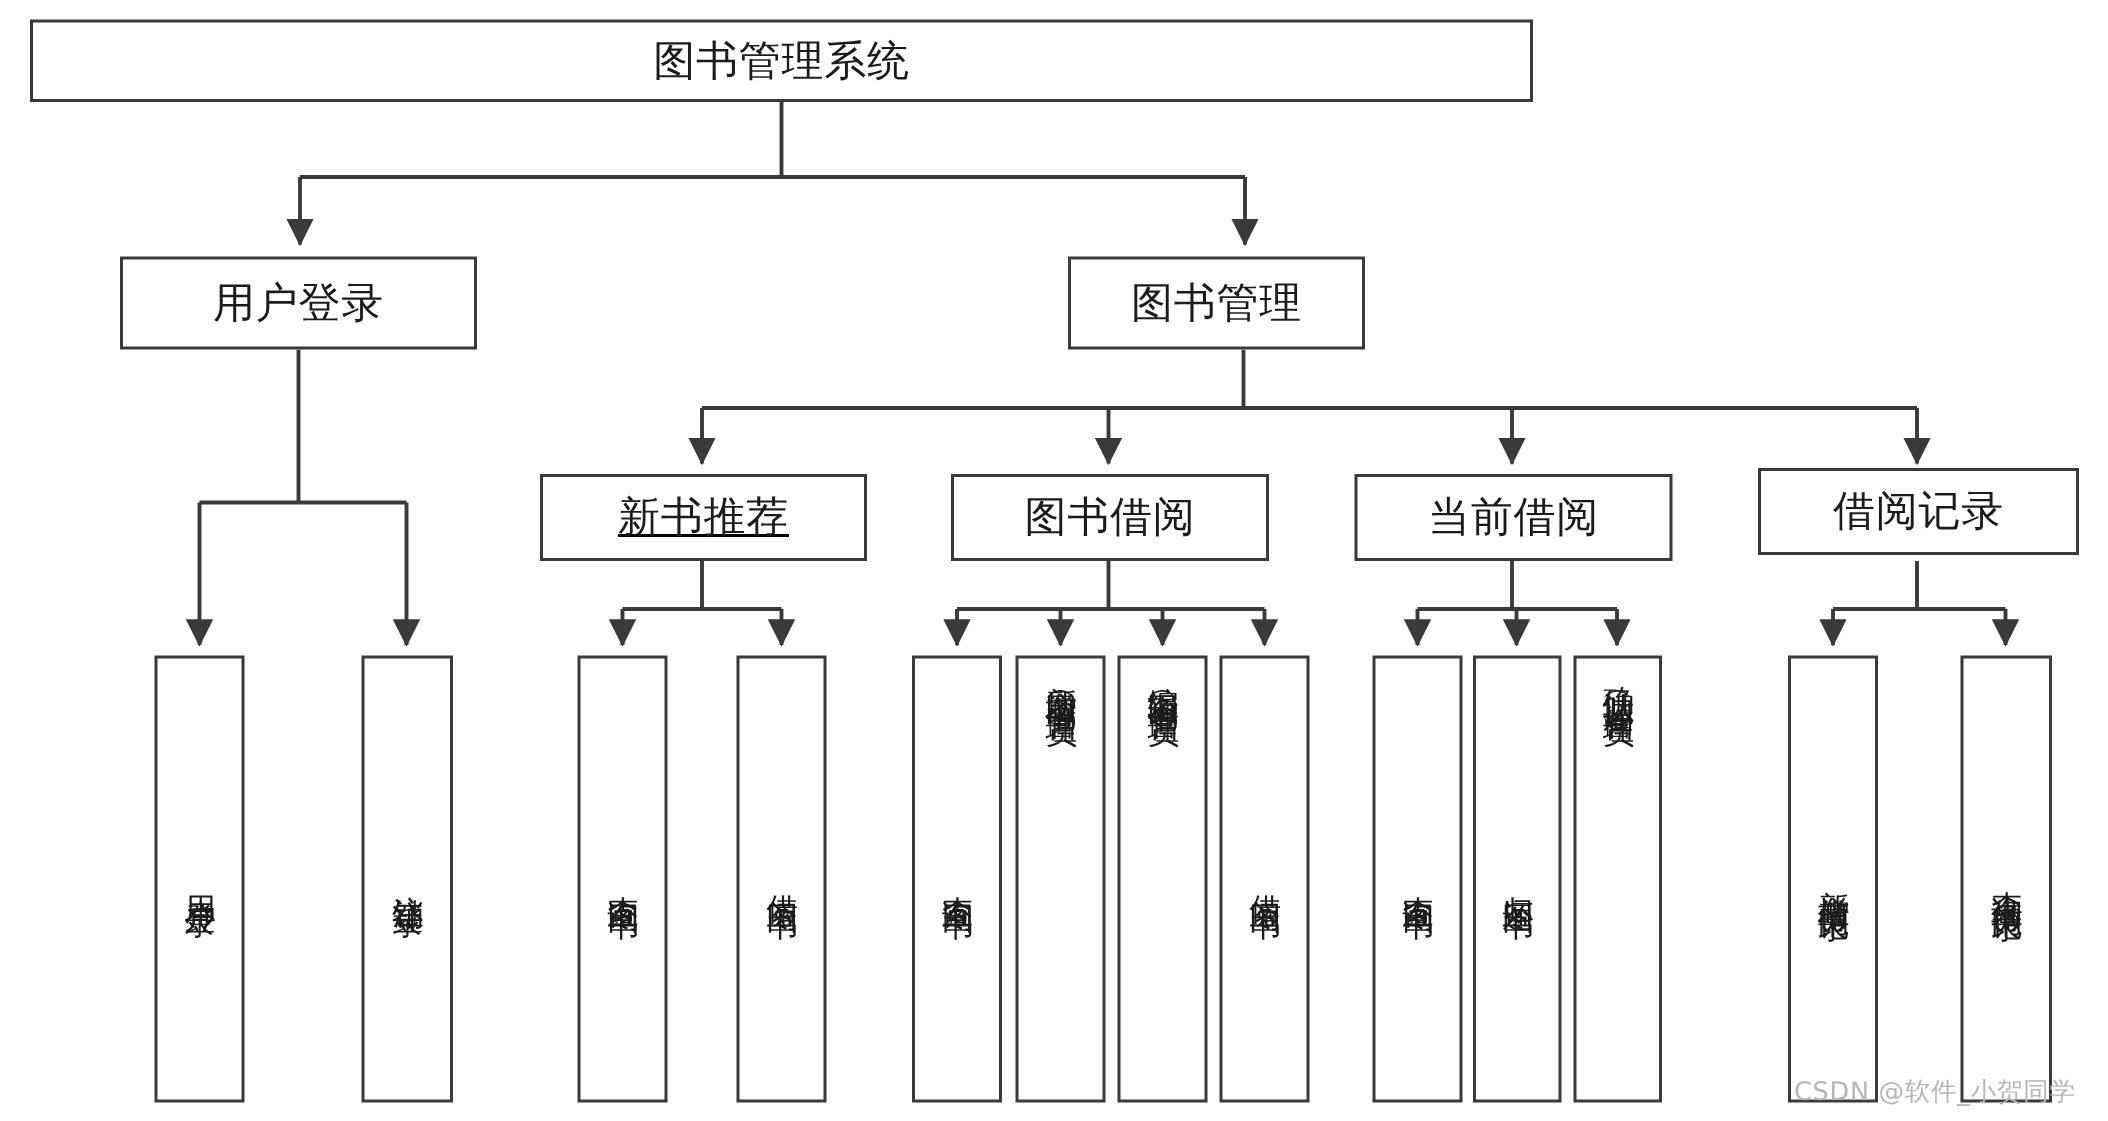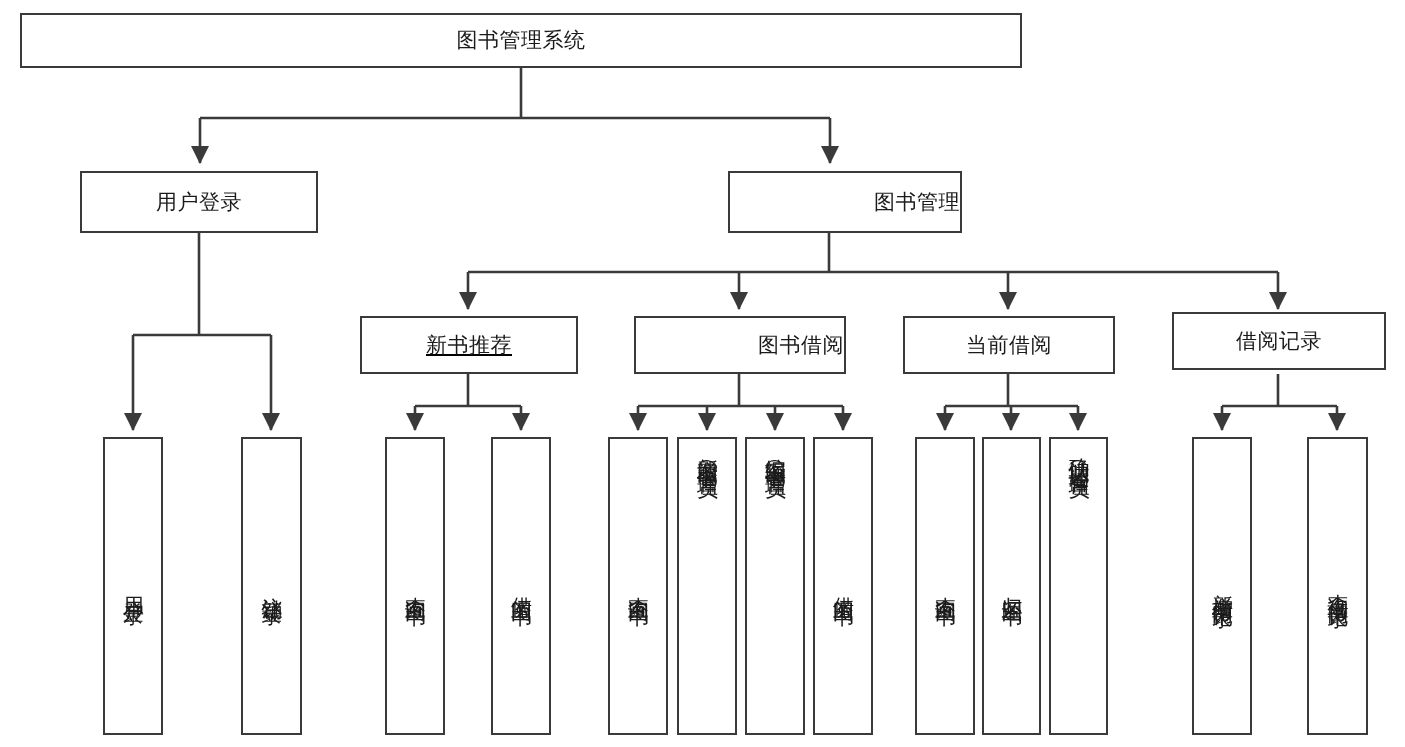--- a/index.html
+++ b/index.html
@@ -29,21 +29,21 @@
     position: absolute;
     box-sizing: border-box;
     border: 2.5px solid #3a3a3a;
     background: #ffffff;
     display: flex;
     align-items: center;
     justify-content: center;
   }
   .node-label {
     color: #1b1b1b;
-    font-size: 21px;
+    font-size: 28px;
     line-height: 1.18;
     letter-spacing: 0.5px;
     white-space: nowrap;
     text-align: center;
   }
   
   .node-box.vertical {
     align-items: center;
     justify-content: center;
   }
@@ -127,29 +127,29 @@
   </svg>
 
   <div class="node-box" style="left:20px; top:13px; width:1002px; height:55px;">
     <span class="node-label">图书管理系统</span>
   </div>
 
   <div class="node-box" style="left:80px; top:171px; width:238px; height:62px;">
     <span class="node-label">用户登录</span>
   </div>
 
-  <div class="node-box" style="left:728px; top:171px; width:234px; height:62px;justify-content:flex-end;">
+  <div class="node-box" style="left:712px; top:171px; width:198px; height:62px;">
     <span class="node-label">图书管理</span>
   </div>
 
   <div class="node-box" style="left:360px; top:316px; width:218px; height:58px;text-decoration:underline;">
     <span class="node-label">新书推荐</span>
   </div>
 
-  <div class="node-box" style="left:634px; top:316px; width:212px; height:58px;justify-content:flex-end;">
+  <div class="node-box" style="left:634px; top:316px; width:212px; height:58px;">
     <span class="node-label">图书借阅</span>
   </div>
 
   <div class="node-box" style="left:903px; top:316px; width:212px; height:58px;">
     <span class="node-label">当前借阅</span>
   </div>
 
   <div class="node-box" style="left:1172px; top:312px; width:214px; height:58px;">
     <span class="node-label">借阅记录</span>
   </div>
@@ -191,14 +191,15 @@
     <span class="node-label">确认归还（管理员）</span>
   </div>
 
   <div class="node-box vertical" style="left:1192px; top:437px; width:60px; height:298px;">
     <span class="node-label">新增借阅记录</span>
   </div>
   <div class="node-box vertical" style="left:1307px; top:437px; width:61px; height:298px;">
     <span class="node-label">查询借阅记录</span>
   </div>
 
+  <div class="watermark" style="left:1196px; top:716px;">CSDN @软件_小贺同学</div>
 
 </div>
 
 </body></html>

